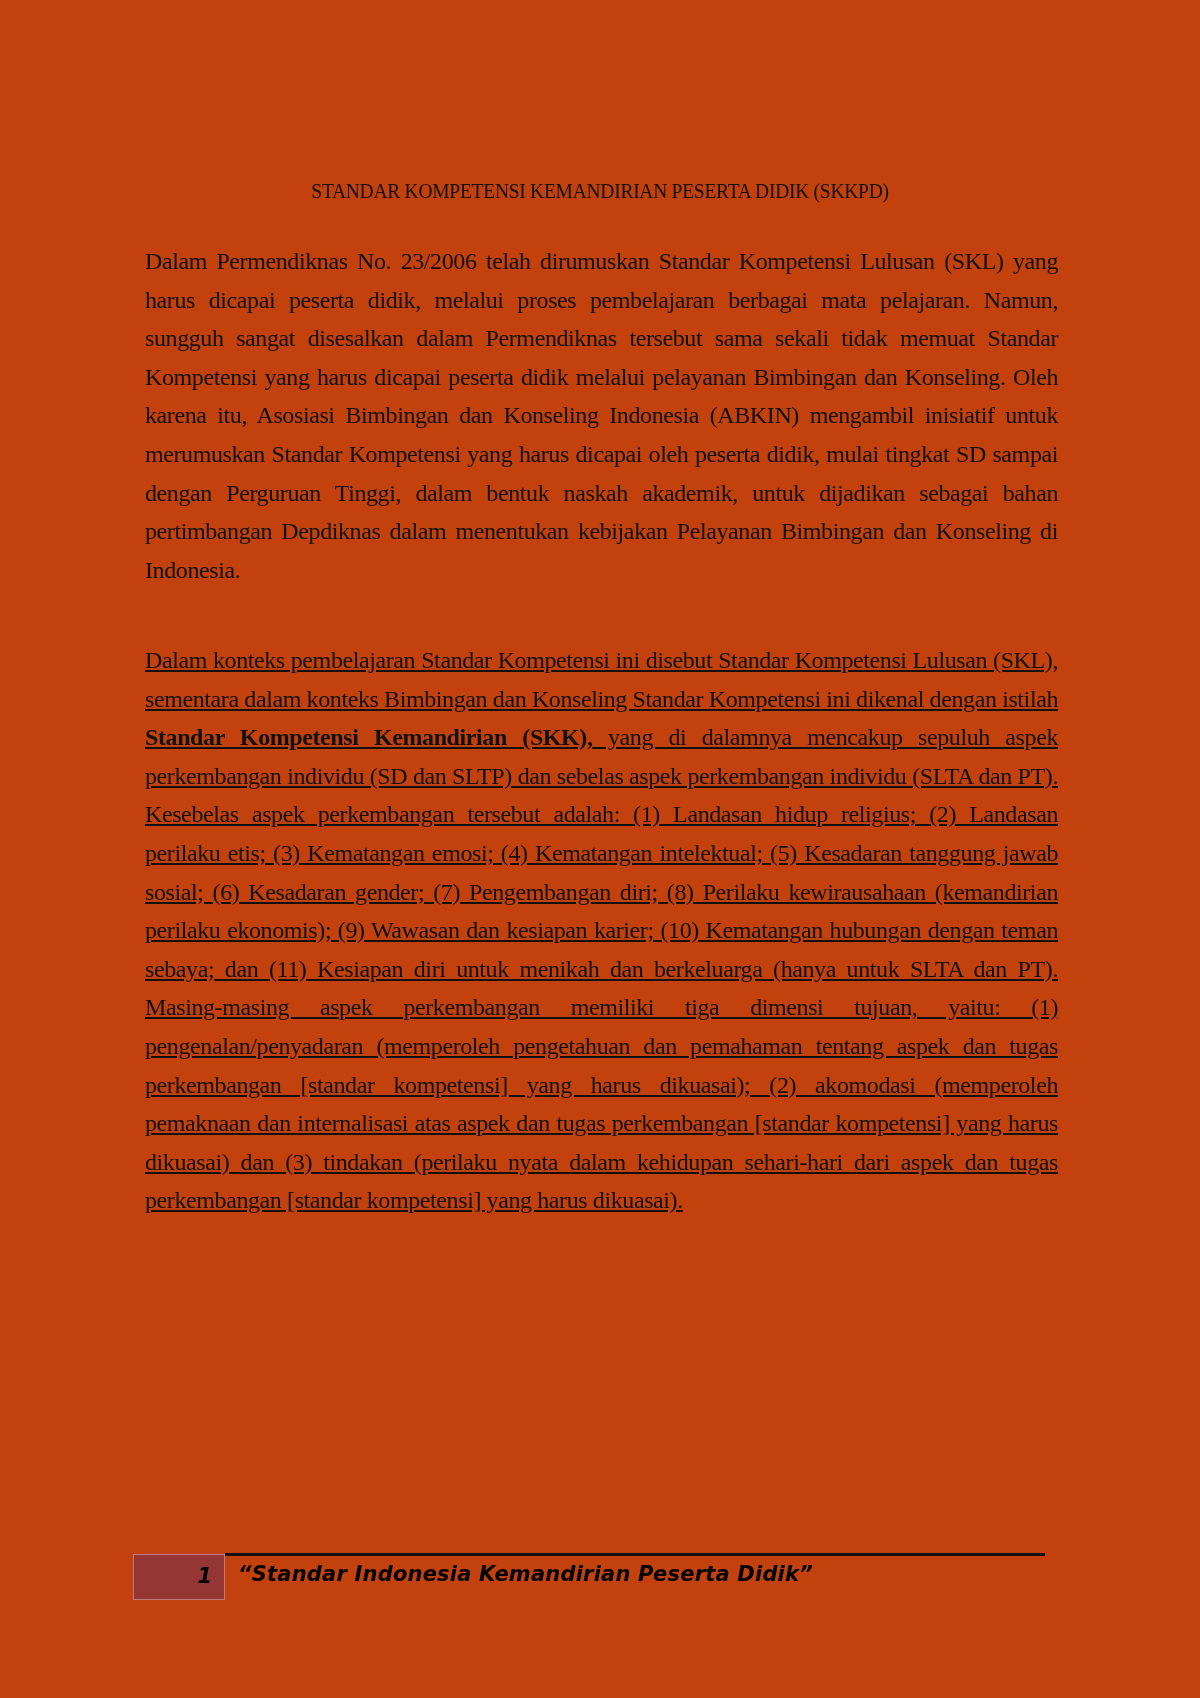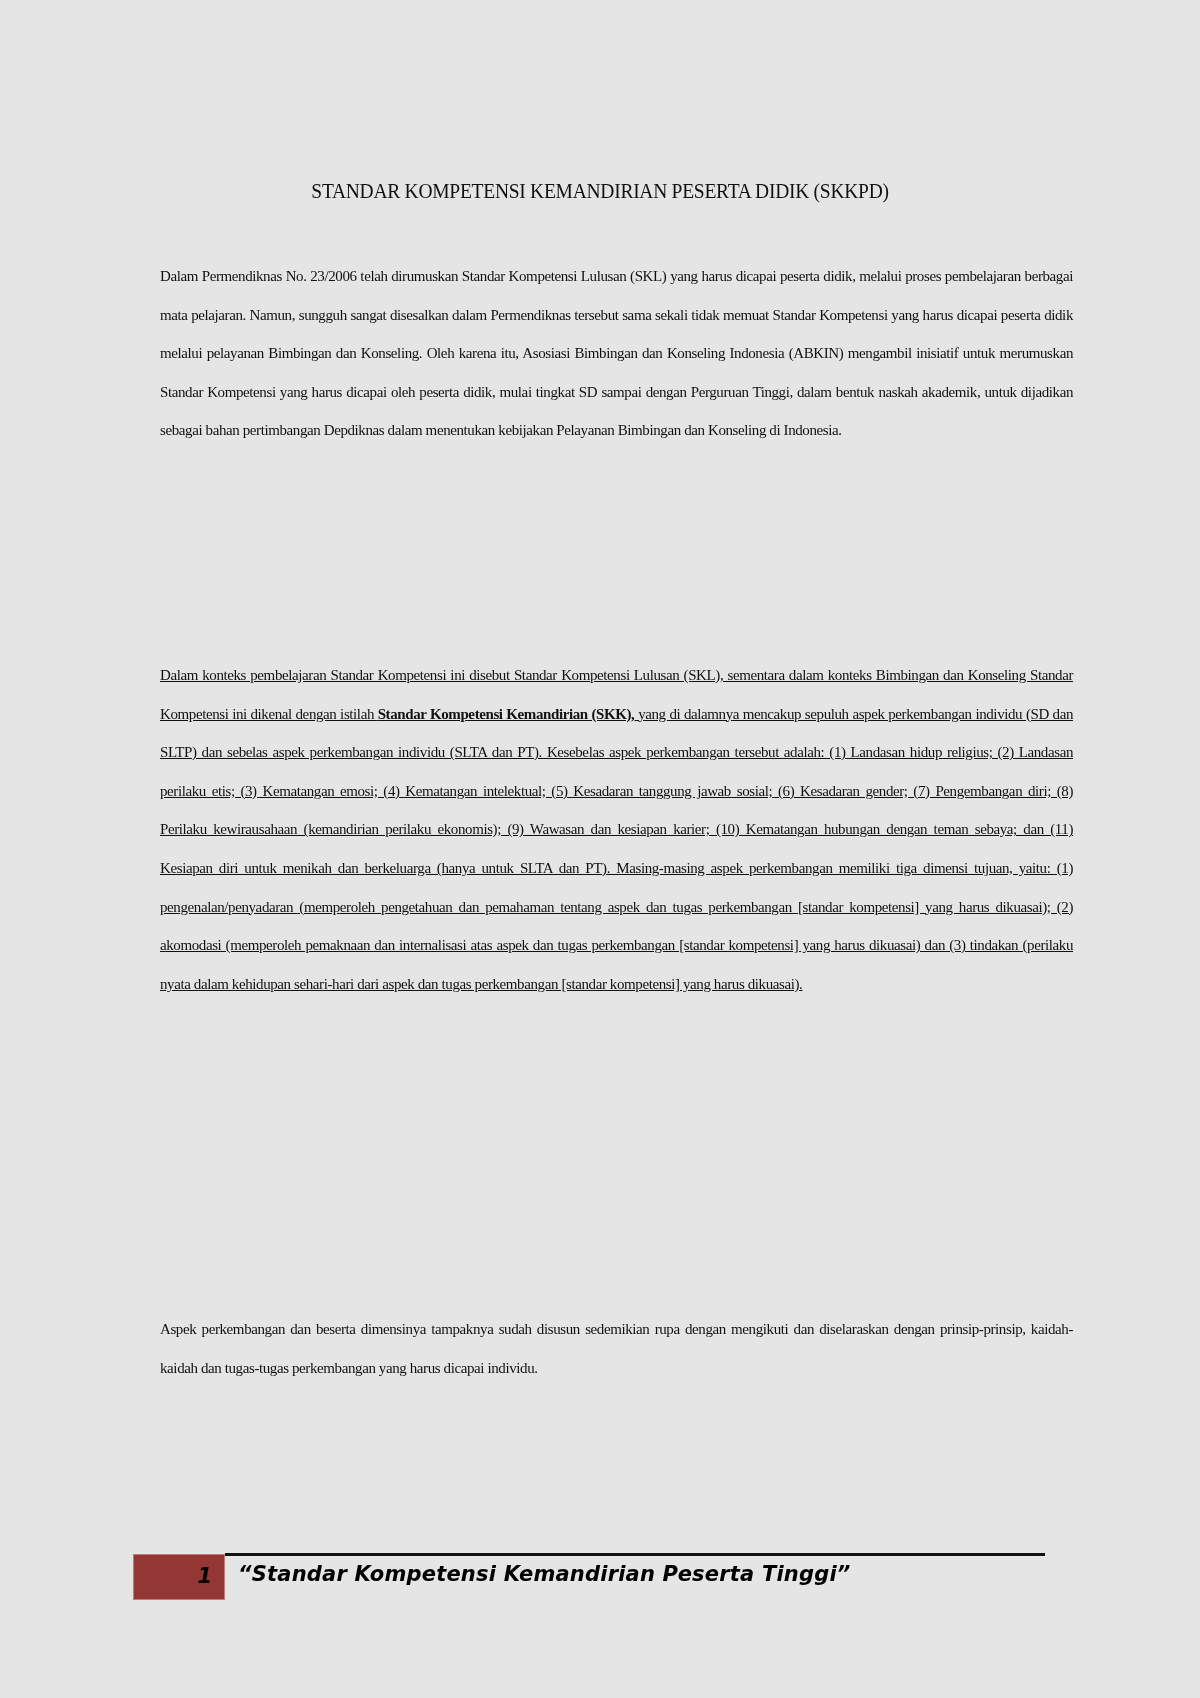--- a/index.html
+++ b/index.html
@@ -13,44 +13,44 @@
     position: relative;
     overflow: hidden;
     font-family: "Liberation Serif", "DejaVu Serif", serif;
     color: #111111;
   }
   .page {
     position: absolute;
     left: 0; top: 0;
     width: 1200px;
     height: 1698px;
-    background: #e5e5e5;
+    background: #c2410c;
   }
   .title {
     position: absolute;
     top: 176px;
     left: 0;
     width: 1200px;
     text-align: center;
     font-size: 21px;
     letter-spacing: -0.3px;
     line-height: 30px;
     margin: 0;
     font-weight: normal;
     transform: scaleX(0.93);
     transform-origin: center;
   }
   .body-text {
     position: absolute;
     left: 145px;
     width: 913px;
-    font-size: 15px;
+    font-size: 24px;
     line-height: 38.6px;
     text-align: justify;
-    margin: 15px;
+    margin: 0;
     letter-spacing: -0.4px;
     word-spacing: 0px;
   }
   .p1 { top: 242px; }
   .p2 { top: 641px; text-decoration: underline; }
   .p3 { top: 1295px; }
   .body-text b {
     font-weight: bold;
   }
   .footer-line {
@@ -99,23 +99,22 @@
 <body>
 
 <div class="page">
 
   <h1 class="title">STANDAR KOMPETENSI KEMANDIRIAN PESERTA DIDIK (SKKPD)</h1>
 
   <p class="body-text p1">Dalam Permendiknas No. 23/2006 telah dirumuskan Standar Kompetensi Lulusan (SKL) yang harus dicapai peserta didik, melalui proses pembelajaran berbagai mata pelajaran. Namun, sungguh sangat disesalkan dalam Permendiknas tersebut sama sekali tidak memuat Standar Kompetensi yang harus dicapai peserta didik melalui pelayanan Bimbingan dan Konseling. Oleh karena itu, Asosiasi Bimbingan dan Konseling Indonesia (ABKIN) mengambil inisiatif untuk merumuskan Standar Kompetensi yang harus dicapai oleh peserta didik, mulai tingkat SD sampai dengan Perguruan Tinggi, dalam bentuk naskah akademik, untuk dijadikan sebagai bahan pertimbangan Depdiknas dalam menentukan kebijakan Pelayanan Bimbingan dan Konseling di Indonesia.</p>
 
   <p class="body-text p2"><span>Dalam konteks pembelajaran Standar Kompetensi ini disebut Standar Kompetensi Lulusan (SKL), sementara dalam konteks Bimbingan dan Konseling Standar Kompetensi ini dikenal dengan istilah </span><b>Standar Kompetensi Kemandirian (SKK),</b><span> yang di dalamnya mencakup sepuluh aspek perkembangan individu (SD dan SLTP) dan sebelas aspek perkembangan individu (SLTA dan PT). Kesebelas aspek perkembangan tersebut adalah: (1) Landasan hidup religius; (2) Landasan perilaku etis; (3) Kematangan emosi; (4) Kematangan intelektual; (5) Kesadaran tanggung jawab sosial; (6) Kesadaran gender; (7) Pengembangan diri; (8) Perilaku kewirausahaan (kemandirian perilaku ekonomis); (9) Wawasan dan kesiapan karier; (10) Kematangan hubungan dengan teman sebaya; dan (11) Kesiapan diri untuk menikah dan berkeluarga (hanya untuk SLTA dan PT). Masing-masing aspek perkembangan memiliki tiga dimensi tujuan, yaitu: (1) pengenalan/penyadaran (memperoleh pengetahuan dan pemahaman tentang aspek dan tugas perkembangan [standar kompetensi] yang harus dikuasai); (2) akomodasi (memperoleh pemaknaan dan internalisasi atas aspek dan tugas perkembangan [standar kompetensi] yang harus dikuasai) dan (3) tindakan (perilaku nyata dalam kehidupan sehari-hari dari aspek dan tugas perkembangan [standar kompetensi] yang harus dikuasai).</span></p>
 
-  <p class="body-text p3">Aspek perkembangan dan beserta dimensinya tampaknya sudah disusun sedemikian rupa dengan mengikuti dan diselaraskan dengan prinsip-prinsip, kaidah-kaidah dan tugas-tugas perkembangan yang harus dicapai individu.</p>
 
   <div class="footer-line"></div>
 
   <div class="footer-box">
     <span class="page-number">1</span>
   </div>
 
-  <div class="footer-text">“Standar Kompetensi Kemandirian Peserta Tinggi”</div>
+  <div class="footer-text">“Standar Indonesia Kemandirian Peserta Didik”</div>
 
 </div>
 
 </body></html>

